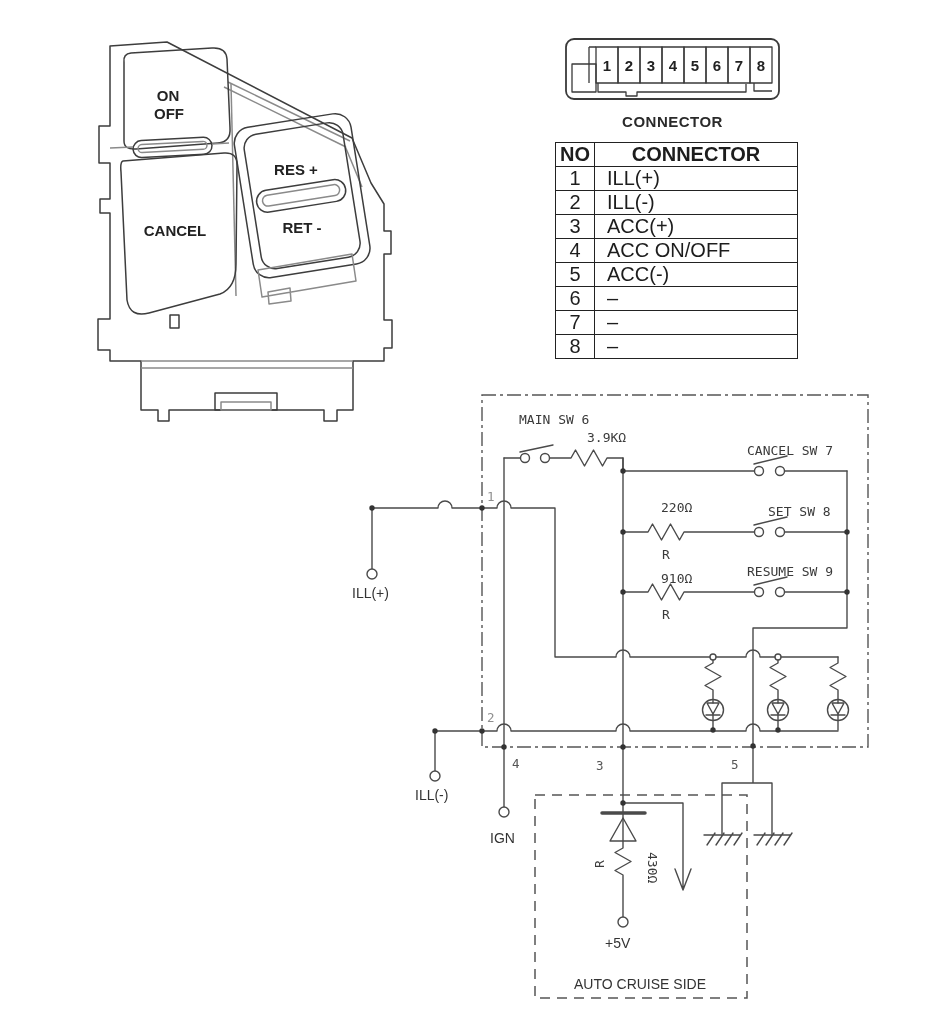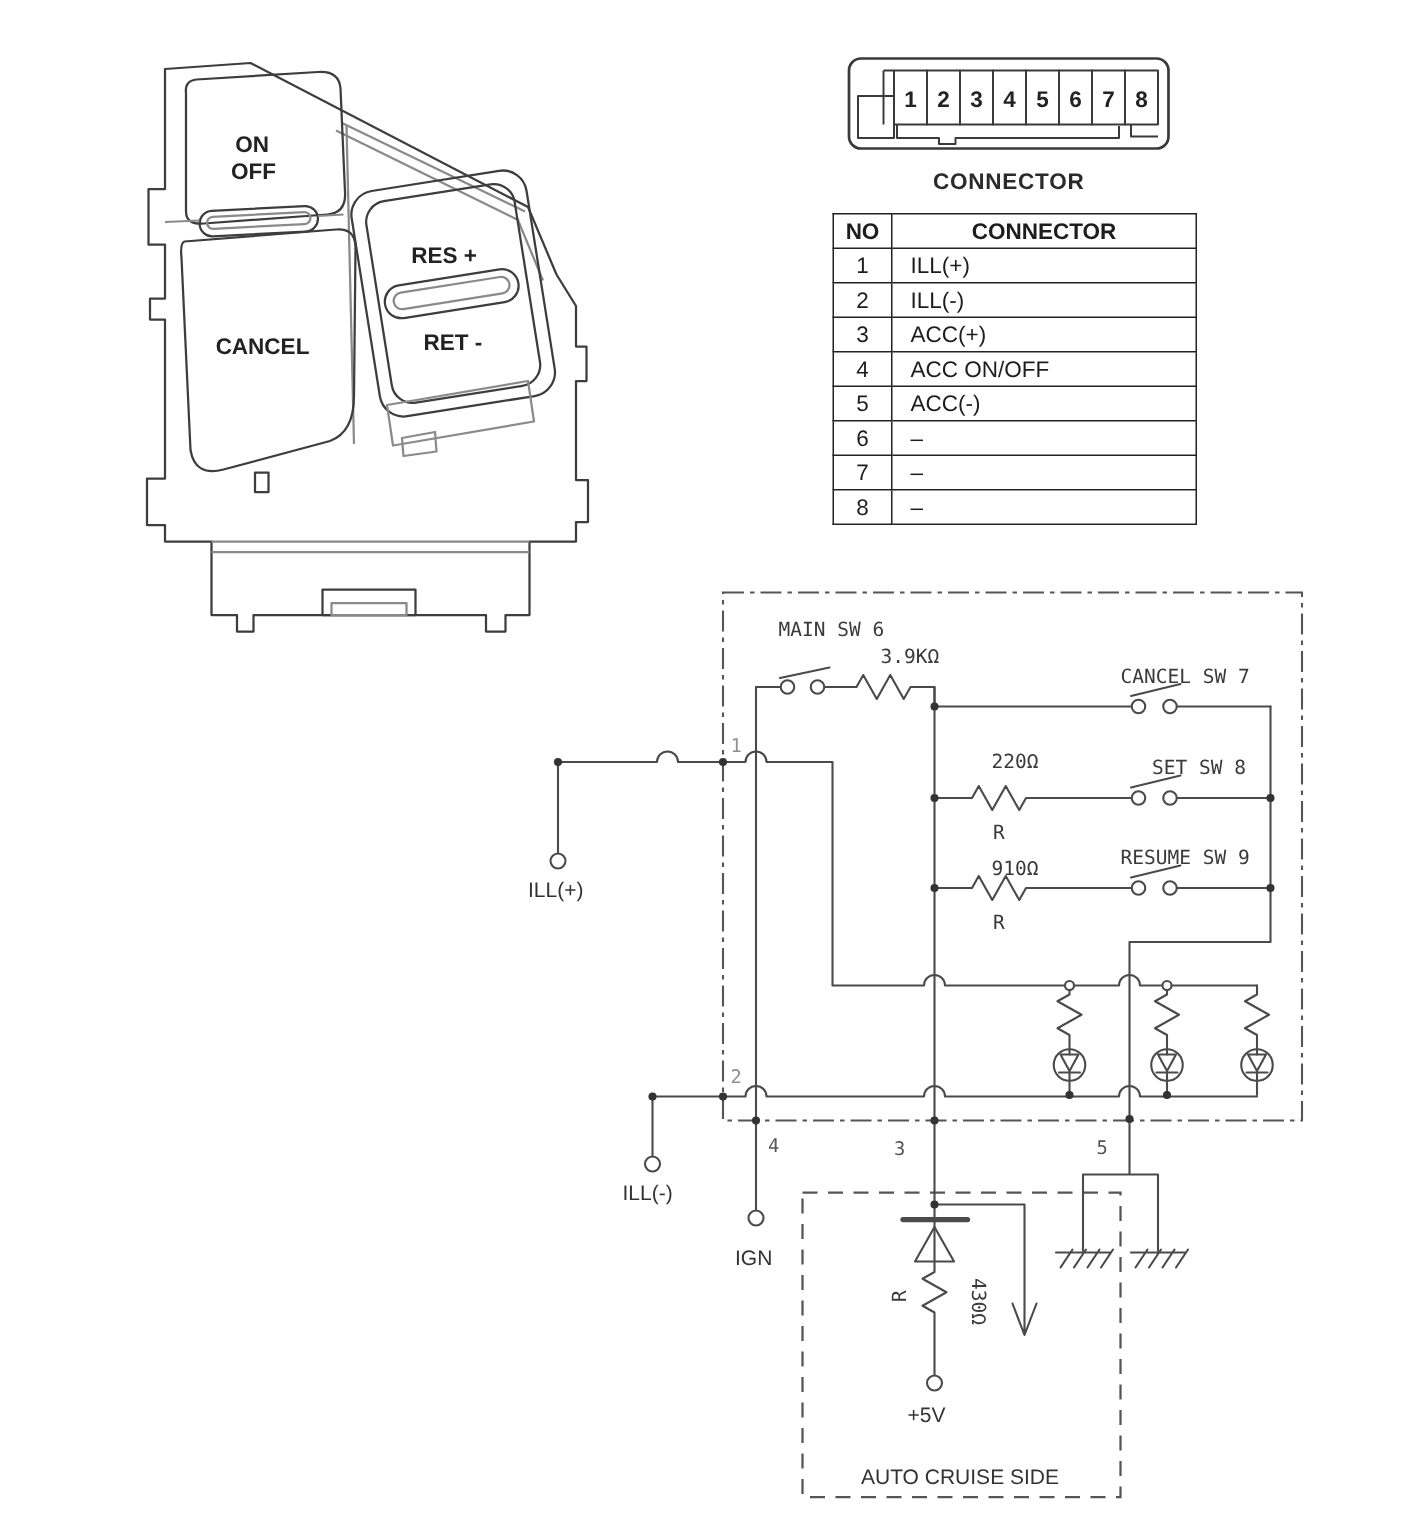--- a/index.html
+++ b/index.html
@@ -9,21 +9,21 @@
   svg{display:block;}
   svg text{font-family:"Liberation Sans",sans-serif;}
   text.cad{font-family:"DejaVu Sans Mono",monospace;font-size:13px;fill:#3a3a3a;}
   text.pin{font-family:"DejaVu Sans Mono",monospace;font-size:12.5px;fill:#555;}
   text.pin.gray{fill:#8f8f8f;}
   text.term{font-size:14px;fill:#333;}
   text.btn{font-size:15px;font-weight:bold;fill:#222;}
   .caption{position:absolute;left:560px;top:113px;width:225px;text-align:center;
            font-size:15px;font-weight:600;letter-spacing:.5px;color:#2a2a2a;}
   table.pins{position:absolute;left:555px;top:142px;width:243px;border-collapse:collapse;
-             font-size:15px;color:#1d1d1d;}
+             font-size:20px;color:#1d1d1d;}
   table.pins th,table.pins td{border:1.6px solid #222;height:22px;padding:0;}
   table.pins th{font-weight:bold;text-align:center;}
   table.pins td.no{width:38px;text-align:center;}
   table.pins td.lbl{padding-left:12px;text-align:left;}
 </style>
 </head>
 <body>
 
 <div class="screen">
 

